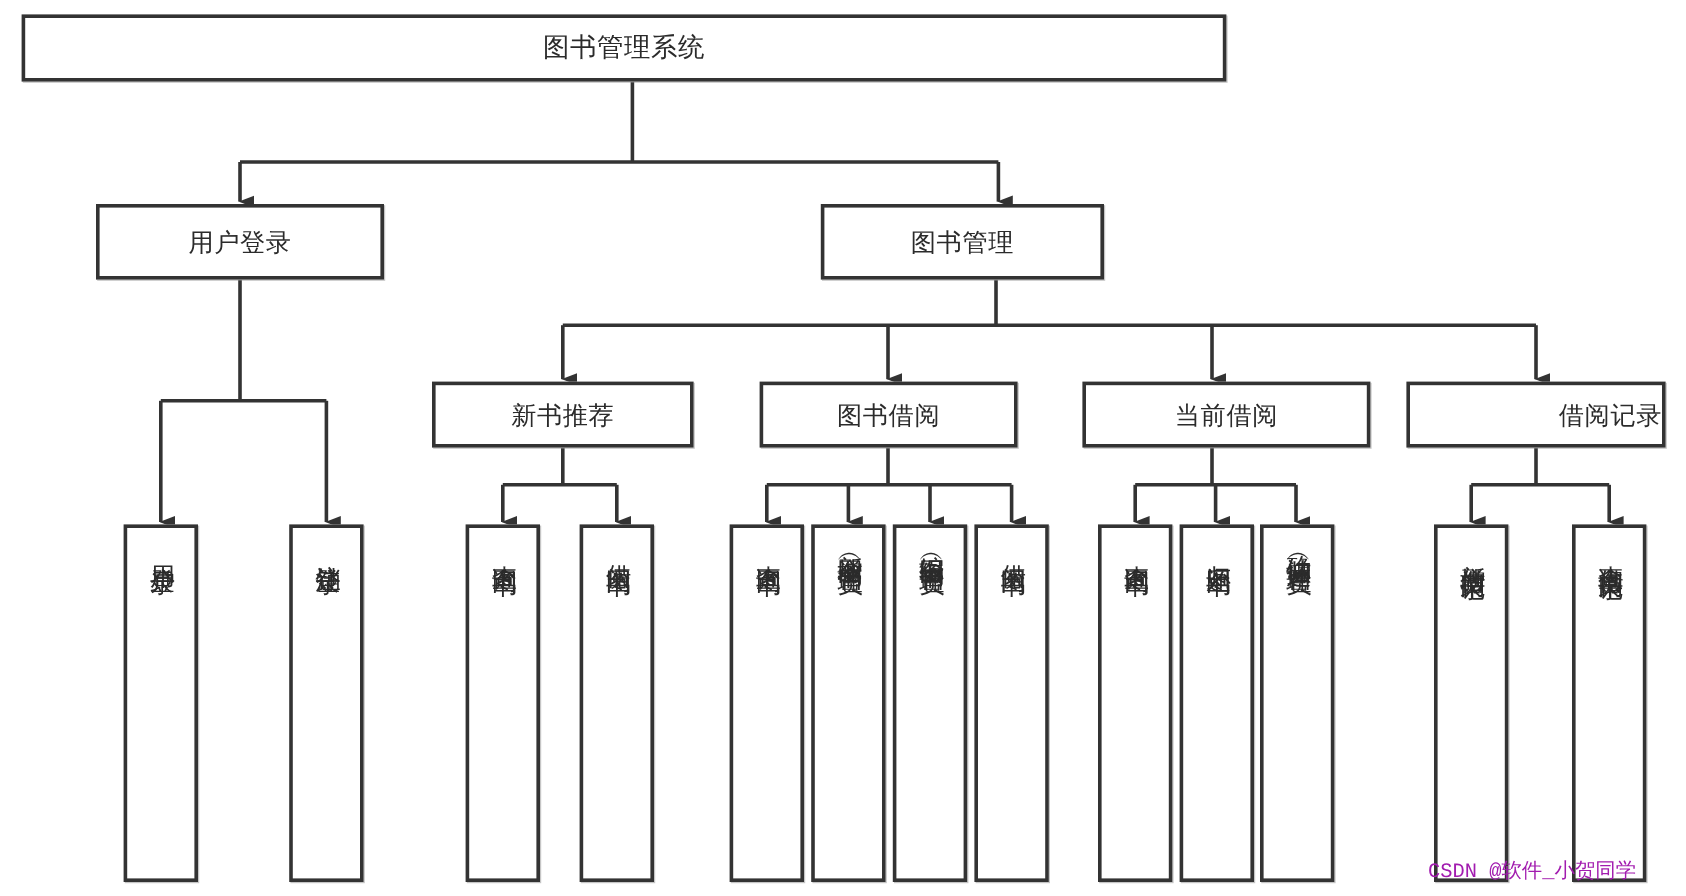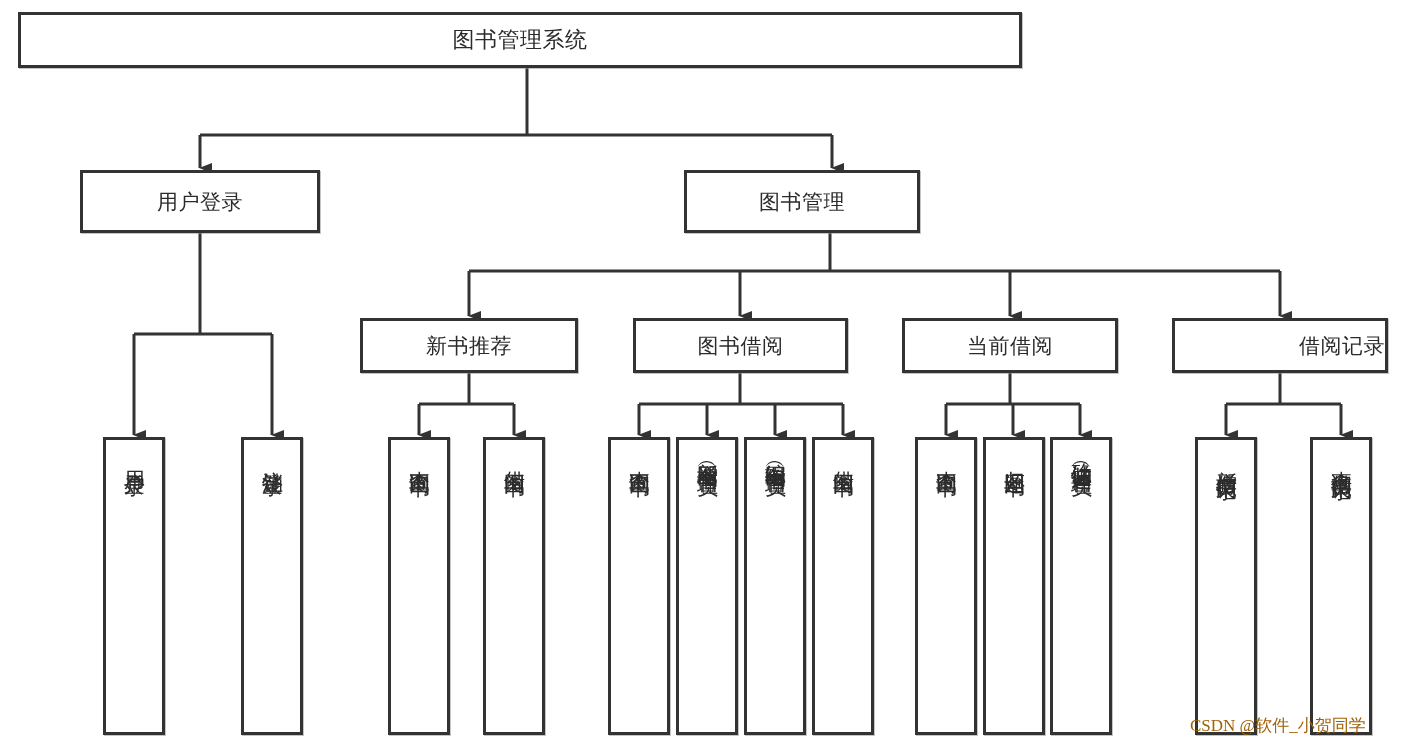--- a/index.html
+++ b/index.html
@@ -61,24 +61,24 @@
     max-height: 272px;
   }
   .leaf.tall-text .node-label {
     max-height: 282px;
   }
   .watermark {
     position: absolute;
     left: 1190px;
     top: 714px;
     font-size: 17px;
-    color: #a16207;
+    color: #a21caf;
     white-space: nowrap;
     pointer-events: none;
-    font-family: Liberation Serif, serif;
+    font-family: Liberation Mono, monospace;
   }
 </style>
 </head>
 <body>
 
 <div id="diagram-root">
 
   <svg class="diagram-canvas" viewBox="0 0 1405 747" aria-hidden="true">
     <defs>
       <marker id="arrowhead" markerWidth="11" markerHeight="13" refX="5.5" refY="12" orient="auto" markerUnits="userSpaceOnUse">
@@ -139,21 +139,21 @@
   <div class="node-box level-2" style="left:684px; top:170px; width:236px; height:63px;">
     <span class="node-label">图书管理</span>
   </div>
 
   <div class="node-box level-3" style="left:360px; top:318px; width:218px; height:55px;">
     <span class="node-label">新书推荐</span>
   </div>
   <div class="node-box level-3" style="left:633px; top:318px; width:215px; height:55px;">
     <span class="node-label">图书借阅</span>
   </div>
-  <div class="node-box level-3" style="left:902px; top:318px; width:216px; height:55px;">
+  <div class="node-box level-3" style="left:902px; top:318px; width:240px; height:55px;">
     <span class="node-label">当前借阅</span>
   </div>
   <div class="node-box level-3" style="left:1172px; top:318px; width:216px; height:55px;justify-content:flex-end;">
     <span class="node-label">借阅记录</span>
   </div>
 
   <div class="node-box leaf" style="left:103px; top:437px; width:62px; height:298px;">
     <span class="node-label">用户登录</span>
   </div>
   <div class="node-box leaf" style="left:241px; top:437px; width:62px; height:298px;">

